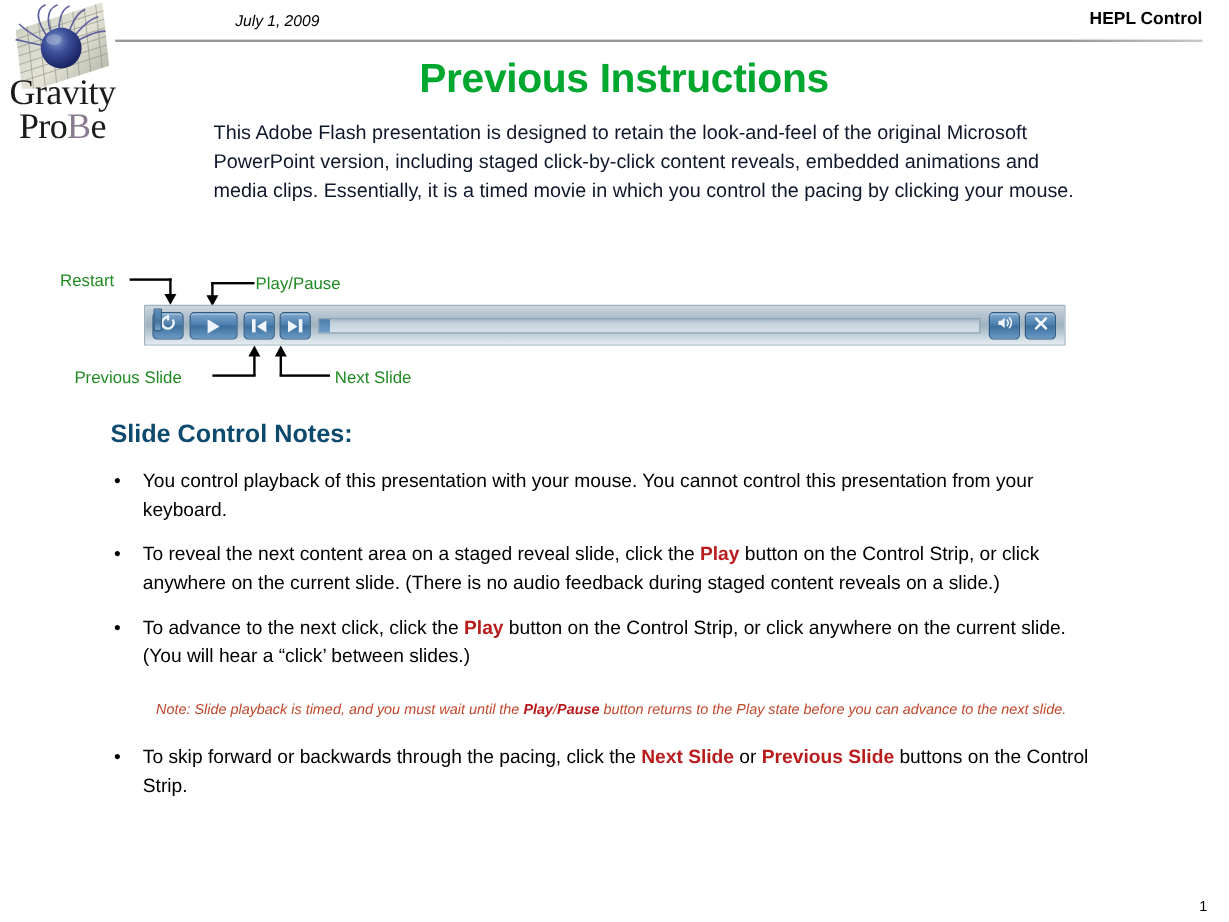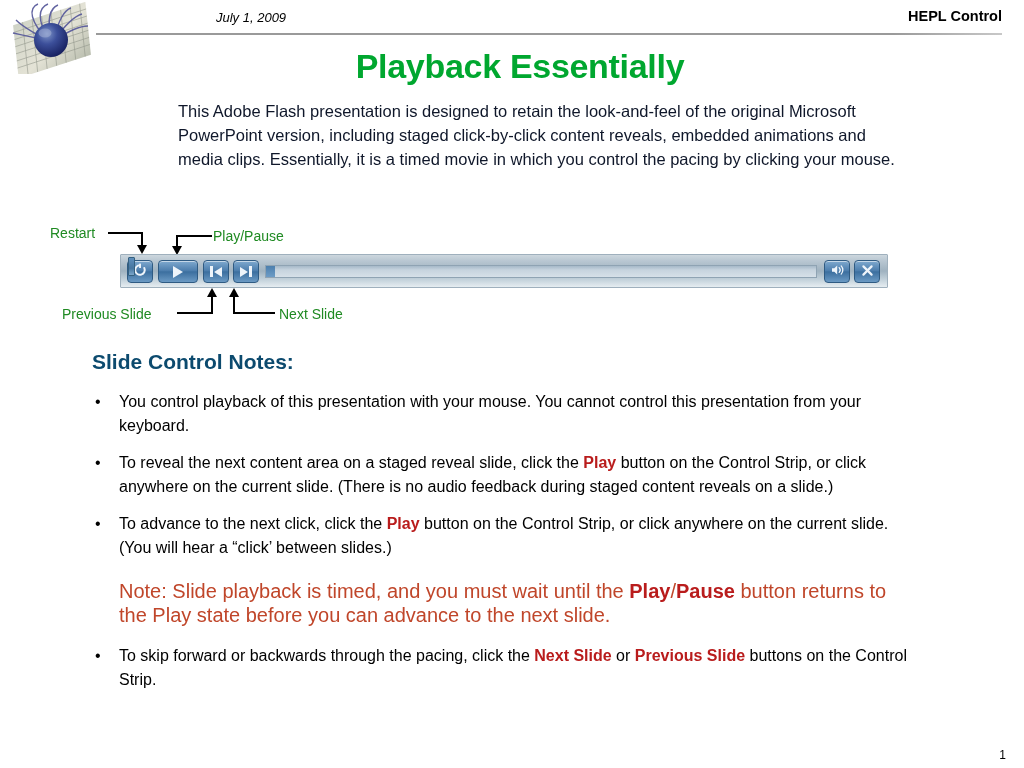--- a/index.html
+++ b/index.html
@@ -23,21 +23,20 @@
     width: 1024px; height: 40px;
   }
   #header-date {
     position: absolute;
     left: 196px; top: 10px;
     font-size: 13px;
     font-style: italic;
     font-family: "Liberation Sans", sans-serif;
     color: #000;
     white-space: nowrap;
-    margin-left: 20px;
   }
   #header-title {
     position: absolute;
     right: 22px; top: 8px;
     font-size: 14.5px;
     font-weight: bold;
     color: #000;
     white-space: nowrap;
   }
   #header-rule {
@@ -241,27 +240,28 @@
     box-sizing: border-box;
   }
   .bullet-text {
     flex: 1;
     font-size: 16px;
     line-height: 24px;
     color: #000;
   }
   .hl-green { color: #b91c1c; font-weight: bold; }
   #note-warning {
-    margin-left: 27px;
+    margin-left: 38px;
     margin-top: 19px;
     margin-bottom: 17px;
     width: 790px;
-    font-size: 20px;
+    font-size: 12px;
     line-height: 24px;
     color: #c0462a;
+    font-style: italic;
   }
 
   
   #page-number {
     position: absolute;
     right: 18px; bottom: 6px;
     font-size: 12px;
     color: #000;
   }
 </style>
@@ -317,23 +317,27 @@
         <path d="M50 38 C 62 22, 70 14, 78 12"></path>
         <path d="M51 38 C 66 28, 76 24, 84 24"></path>
         <path d="M43 38 C 24 28, 16 22, 12 18"></path>
         <path d="M42 38 C 22 34, 14 32, 9 31"></path>
       </g>
 
       <circle cx="47" cy="38" r="17" fill="url(#sphereGrad)"></circle>
       <ellipse cx="41" cy="31" rx="6.5" ry="4.5" fill="#a9b6d8" opacity="0.5"></ellipse>
     </svg>
   </div>
+  <div id="logo-wordmark">
+    <span class="logo-line1">Gravity</span>
+    <span class="logo-line2"><span>Pro</span><span class="logo-b">B</span><span>e</span></span>
+  </div>
 </div>
 
-<div id="slide-title">Playback Essentially</div>
+<div id="slide-title">Previous Instructions</div>
 <div id="intro-paragraph">This Adobe Flash presentation is designed to retain the look-and-feel of the original Microsoft PowerPoint version, including staged click-by-click content reveals, embedded animations and media clips. Essentially, it is a timed movie in which you control the pacing by clicking your mouse.</div>
 
 <div class="callout-label" id="callout-restart">Restart</div>
 <div class="callout-label" id="callout-playpause">Play/Pause</div>
 <div class="callout-label" id="callout-previous">Previous Slide</div>
 <div class="callout-label" id="callout-next">Next Slide</div>
 
 <div class="leader leader-h" style="left:108px; top:232px; width:35px;"></div>
 <div class="leader leader-v" style="left:141px; top:232px; height:15px;"></div>
 <div class="arrowhead arrow-down" style="left:137px; top:245px;"></div>

